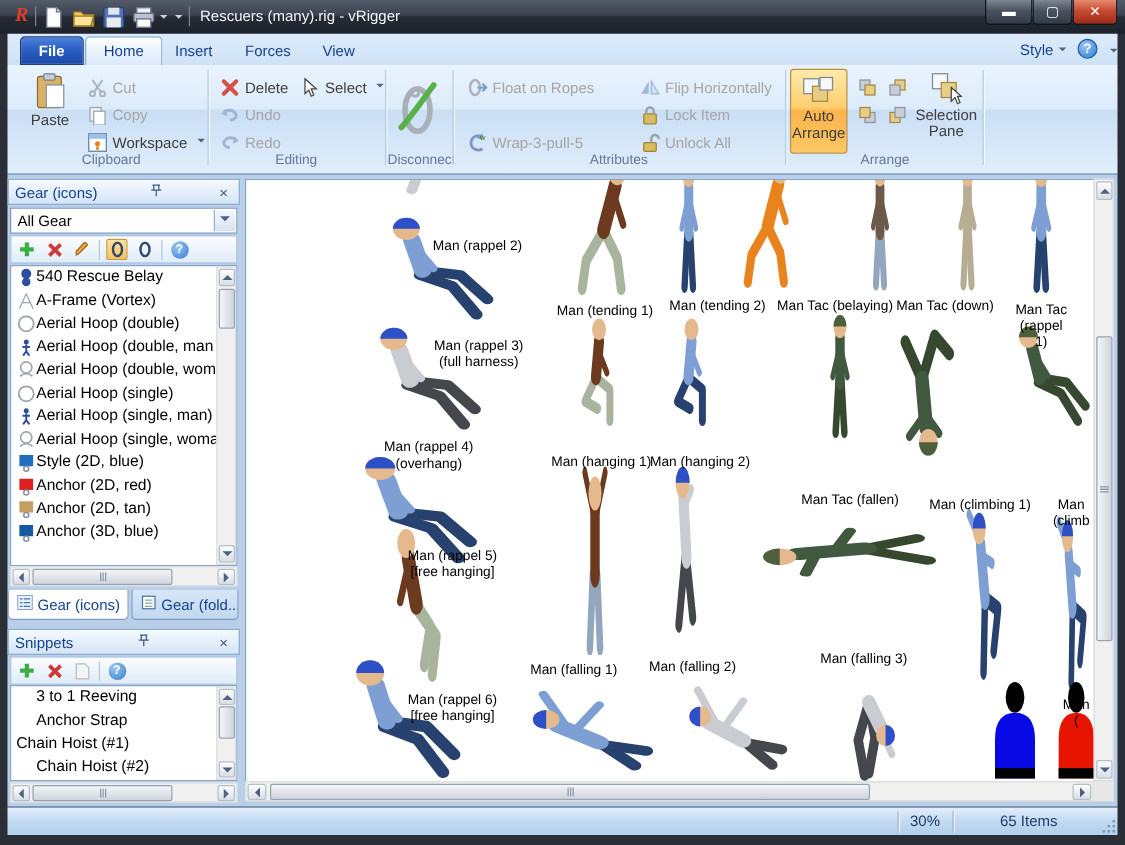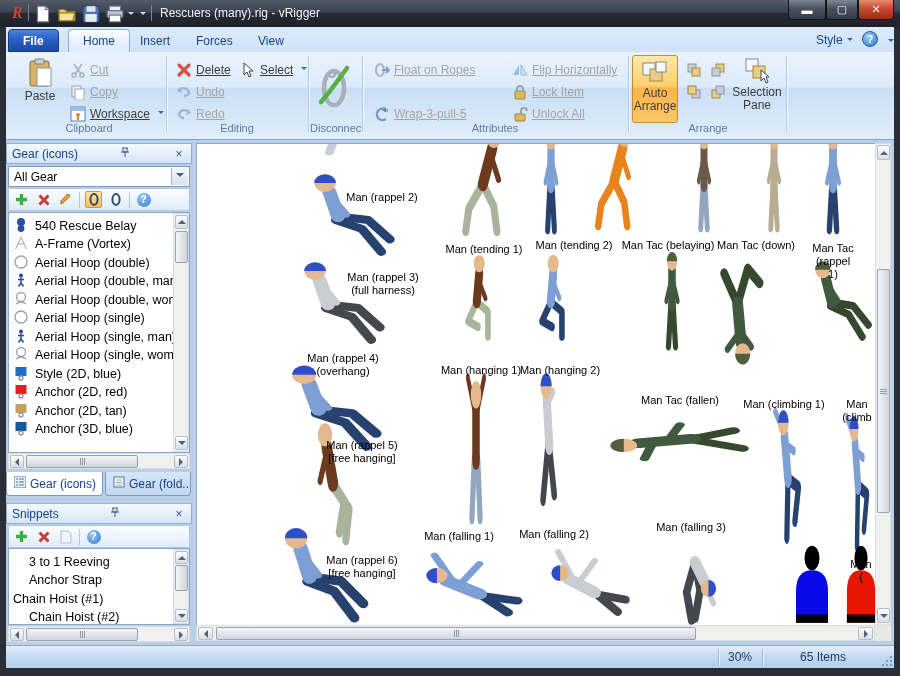--- a/index.html
+++ b/index.html
@@ -30,40 +30,40 @@
     background:radial-gradient(circle at 35% 30%,#9cc6f0,#2f7fd4);border:1px solid #1d5ca8;
     color:#fff;font-size:11px;font-weight:bold;display:flex;align-items:center;justify-content:center;}
   
   .ribbon{position:absolute;left:6px;top:52px;width:888px;height:88px;
     background:linear-gradient(#e9f3fd,#dcebfa 40%,#cadef4 42%,#e0eefb);border-bottom:1px solid #7ea3cc;}
   .rg-sep{position:absolute;top:4px;height:76px;width:1px;background:#b4cbe5;box-shadow:1px 0 0 #f4f9fe;}
   .rg-label{position:absolute;top:70px;height:15px;font-size:11px;color:#61799a;text-align:center;}
   .bigbtn{position:absolute;top:3px;height:66px;display:flex;flex-direction:column;align-items:center;
     font-size:12px;color:#3d3d3d;text-align:center;border-radius:3px;padding-top:3px;}
   .bigbtn .blabel{line-height:13px;margin-top:2px;}
-  .sbtn{position:absolute;height:20px;display:flex;align-items:center;gap:4px;font-size:12px;color:#3d3d3d;padding:0 2px;border-radius:2px;white-space:nowrap;text-decoration:underline;}
+  .sbtn{position:absolute;height:20px;display:flex;align-items:center;gap:4px;font-size:12px;color:#3d3d3d;padding:0 2px;border-radius:2px;white-space:nowrap;}
   .sbtn.disabled{color:#a5a5a5;}
   .orangebtn{background:linear-gradient(#ffe9ab,#fdcf6f 45%,#fbb44a 50%,#fcc867);border:1px solid #c08f34;}
   .icon16{width:16px;height:16px;flex:0 0 16px;}
   
   .bodybg{position:absolute;left:6px;top:140px;width:888px;height:505px;background:#b9cfe8;}
   .panel-hdr{position:absolute;left:6px;width:186px;height:21px;border:1px solid #8fafd4;
     background:linear-gradient(#f4f9fe,#d4e5f6);color:#15428b;font-size:12px;display:flex;align-items:center;padding:0 5px;}
   .hdr-btn{margin-left:auto;color:#3f5a80;font-size:12px;width:14px;text-align:center;}
   .combo{position:absolute;left:8px;width:182px;height:21px;background:#fff;border:1px solid #7a9ac0;
     font-size:12px;display:flex;align-items:center;padding:0 5px;color:#000;}
   .combo-btn{position:absolute;right:1px;top:1px;width:17px;height:17px;background:linear-gradient(#f4f8fc,#d6e2ef);
     border-left:1px solid #9ab4d2;display:flex;align-items:center;justify-content:center;}
   .ptoolbar{position:absolute;left:8px;width:182px;height:23px;background:linear-gradient(#fbfdff,#dfecf8);
     border:1px solid #aec7e2;display:flex;align-items:center;gap:5px;padding:0 4px;}
   .tsep{width:1px;height:16px;background:#b4c8de;}
   .toolico{width:17px;height:17px;display:flex;align-items:center;justify-content:center;border-radius:2px;}
   .toolico.sel{background:linear-gradient(#ffe2a0,#fcc25c);border:1px solid #c79b42;}
   .listbox{position:absolute;left:8px;width:182px;background:#fff;border:1px solid #8aa6c8;overflow:hidden;}
-  .lrow{height:18.5px;display:flex;align-items:flex-end;gap:6px;padding-left:4px;font-size:12.5px;color:#000;white-space:nowrap;overflow:hidden;}
+  .lrow{height:18.5px;display:flex;align-items:flex-start;gap:0;padding-left:4px;font-size:12.5px;color:#000;white-space:nowrap;overflow:hidden;}
   .lrow .gicon{width:16px;flex:0 0 16px;height:16px;}
   .dock-tabs{position:absolute;left:6px;height:26px;display:flex;gap:2px;align-items:flex-start;}
   .dtab{height:24px;display:flex;align-items:center;gap:4px;font-size:12px;color:#15428b;
     padding:0 7px;border:1px solid #7a9cc4;border-top:none;border-radius:0 0 4px 4px;background:linear-gradient(#d7e6f6,#c2d8ee);white-space:nowrap;overflow:hidden;}
   .dtab.active{background:#fff;}
   
   .sb-track{position:absolute;background:#f0f0ee;border:1px solid #d9dee4;}
   .sb-btn{position:absolute;background:linear-gradient(#fdfdfd,#d9dee3);border:1px solid #b5bfc9;border-radius:2px;
     display:flex;align-items:center;justify-content:center;}
   .sb-thumb{position:absolute;background:linear-gradient(90deg,#f4f5f6,#cfd5dc);border:1px solid #95a4b4;border-radius:2px;}
@@ -127,21 +127,21 @@
     <span class="qat-caret" style="left:128px"></span>
     <span class="qat-caret" style="left:140px"></span>
     <div class="qat-sep" style="left:151px"></div>
     <span class="wtitle">Rescuers (many).rig - vRigger</span>
     <div class="winbtn" style="left:788px;width:38px">▬</div>
     <div class="winbtn" style="left:826px;width:32px">▢</div>
     <div class="winbtn close" style="left:858px;width:36px">✕</div>
   </div>
 
   <div class="tabrow">
-    <div class="tab file" style="left:2px">File</div>
+    <div class="tab file" style="left:10px">File</div>
     <div class="tab active" style="left:62px">Home</div>
     <div class="tab" style="left:120px">Insert</div>
     <div class="tab" style="left:176px">Forces</div>
     <div class="tab" style="left:238px">View</div>
     <span class="style-lbl" style="left:810px"><span>Style</span><span class="caret"></span></span>
     <div class="help-circle" style="left:856px">?</div>
     <span class="caret" style="position:absolute;left:878px;top:12px"></span>
   </div>
 
   <div class="ribbon">

